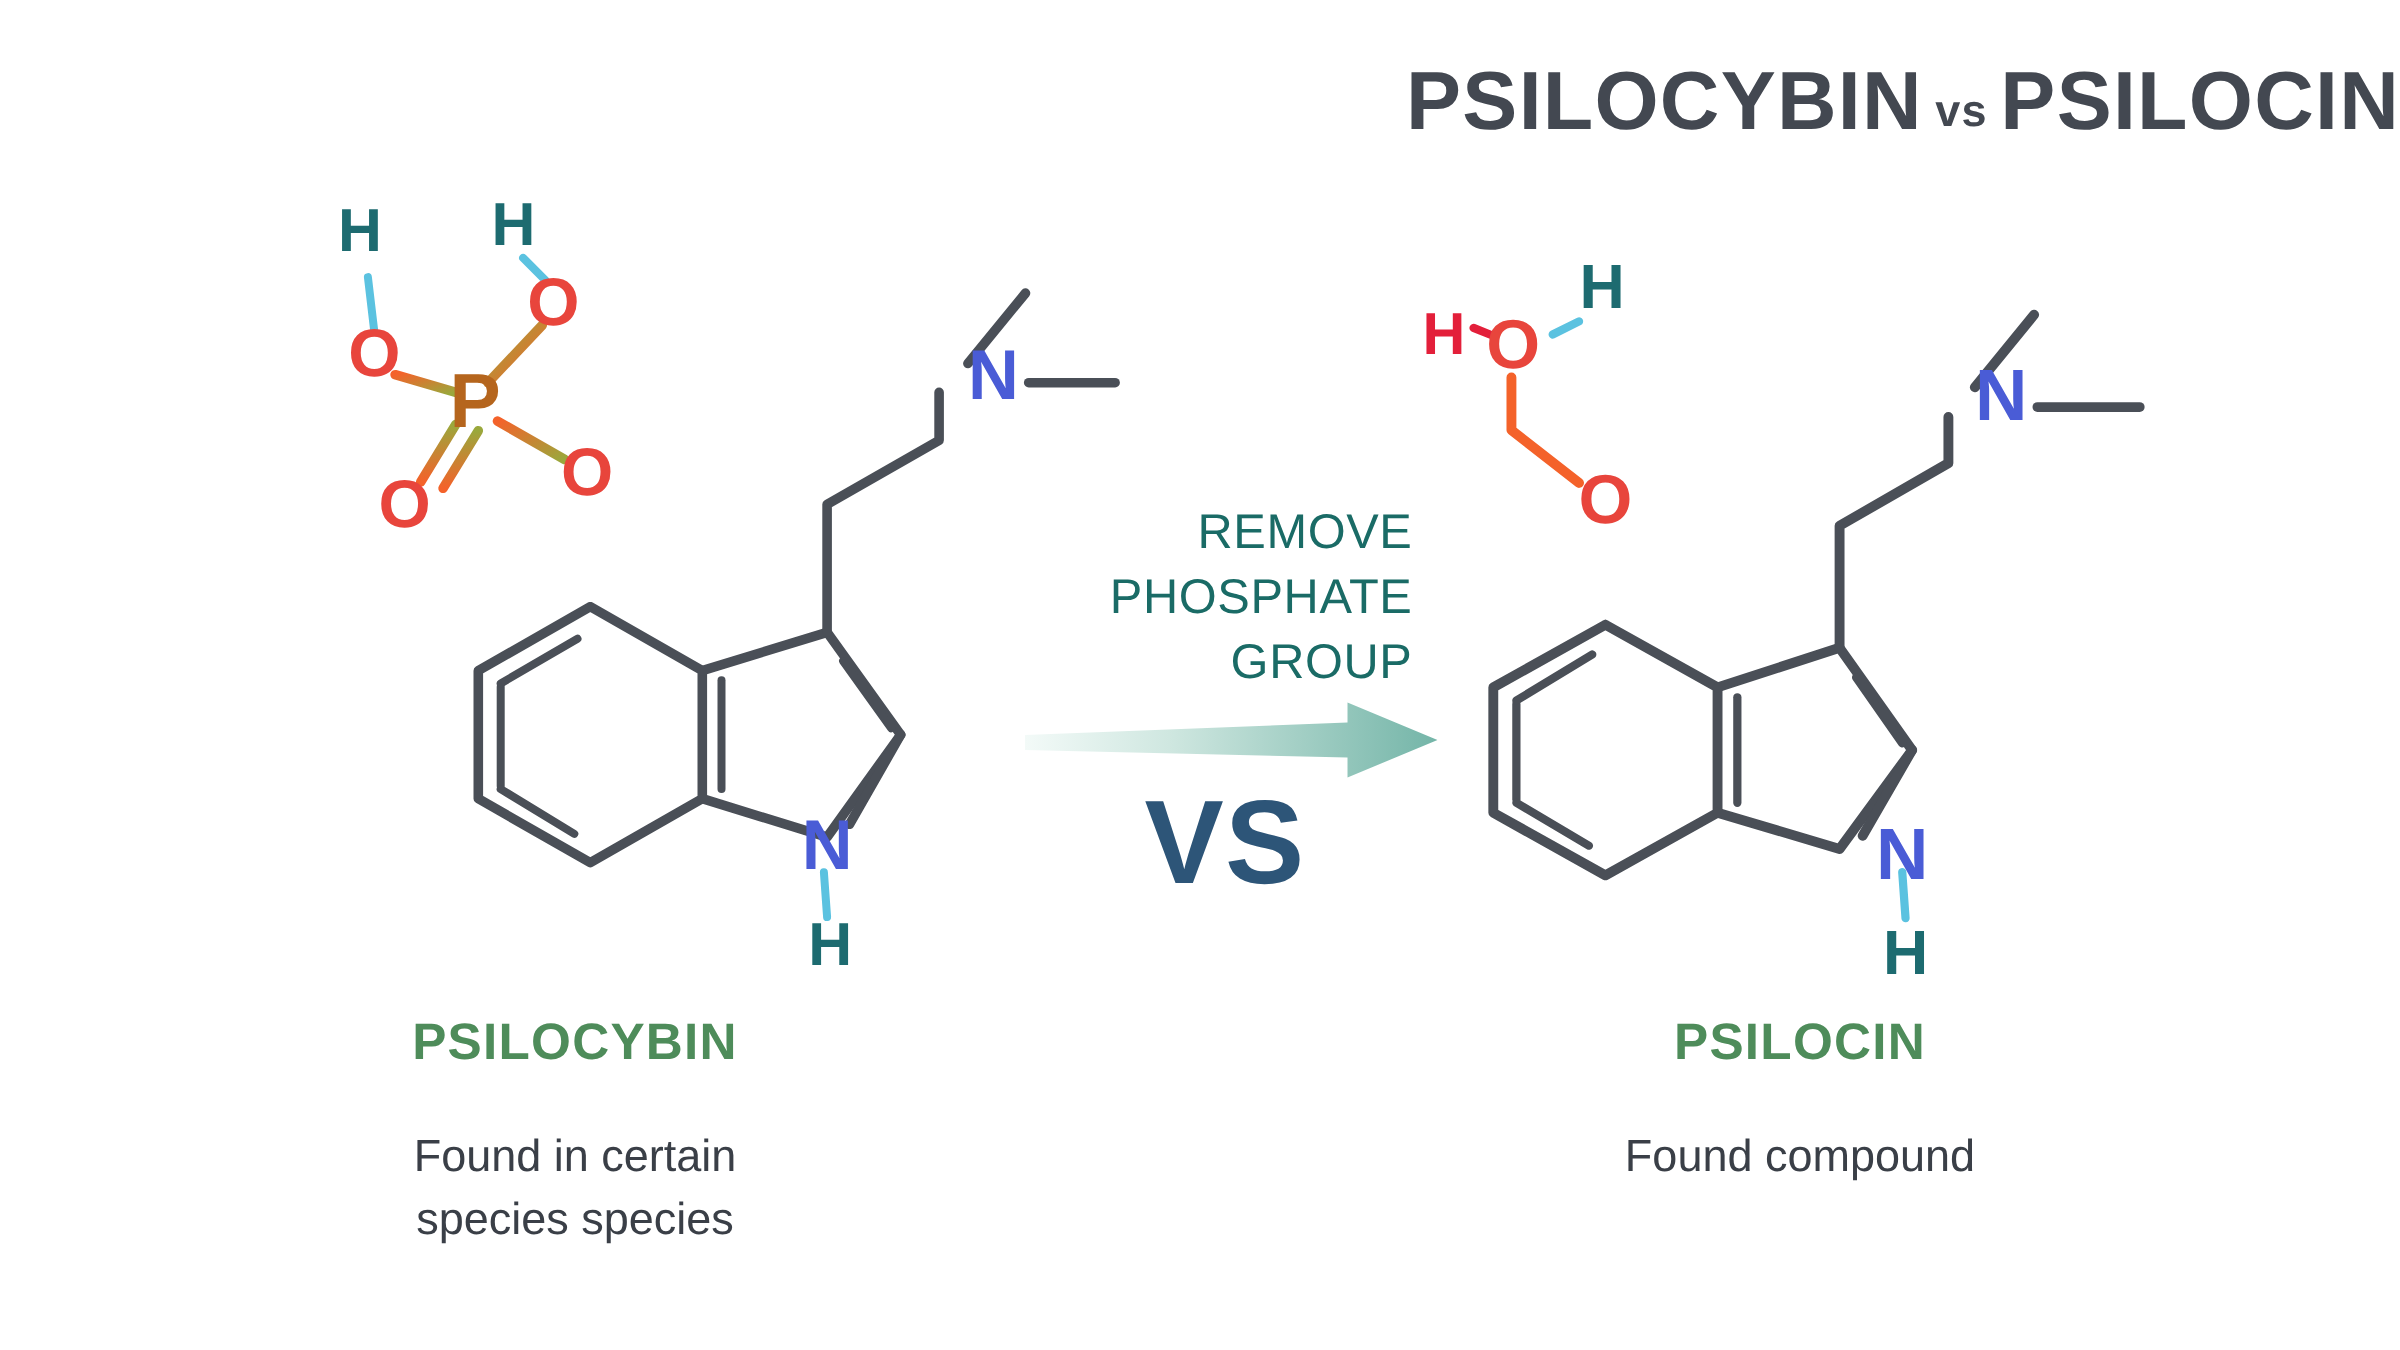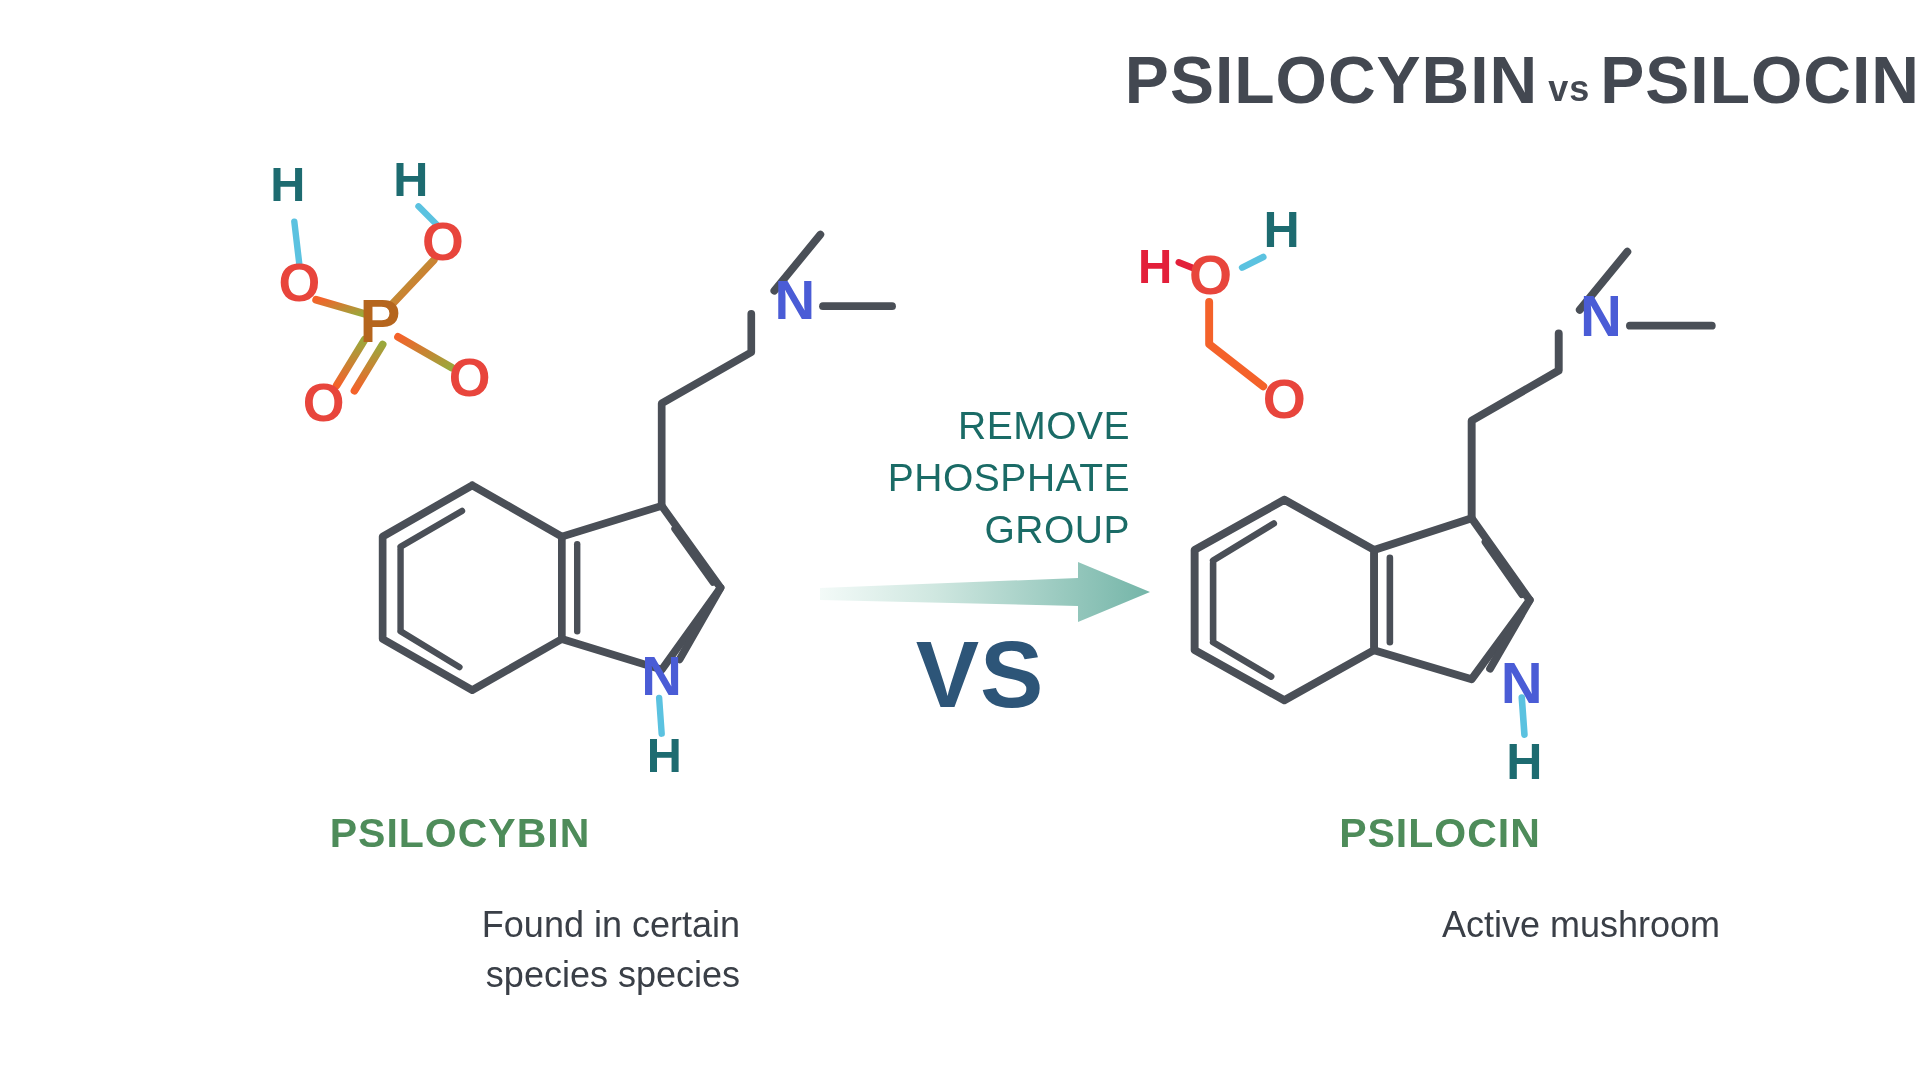--- a/index.html
+++ b/index.html
@@ -49,21 +49,21 @@
     letter-spacing:1px;
   }
 
   
   .cap-name{
     position:absolute;width:560px;text-align:center;
     font-size:41px;font-weight:bold;letter-spacing:1px;
     color:#4e8c5a;
   }
   .cap-desc{
-    position:absolute;width:560px;text-align:right;
+    position:absolute;width:560px;text-align:center;
     font-size:36px;line-height:50px;
     color:#3a3f47;font-weight:400;
   }
   #cap-left-name{left:180px;top:810px;}
   #cap-left-desc{left:180px;top:900px;}
   #cap-right-name{left:1160px;top:810px;}
   #cap-right-desc{left:1160px;top:900px;}
 
   .atom{font-family:"Liberation Sans", sans-serif;font-weight:bold;}
 </style>
@@ -222,16 +222,16 @@
   </svg>
 
   <div class="cap-name" id="cap-left-name">PSILOCYBIN</div>
   <div class="cap-desc" id="cap-left-desc">
     <div>Found in certain</div>
     <div>species species</div>
   </div>
 
   <div class="cap-name" id="cap-right-name">PSILOCIN</div>
   <div class="cap-desc" id="cap-right-desc">
-    <div>Active mushroom</div>
+    <div>Found compound</div>
   </div>
 
 </div>
 
 </body></html>

